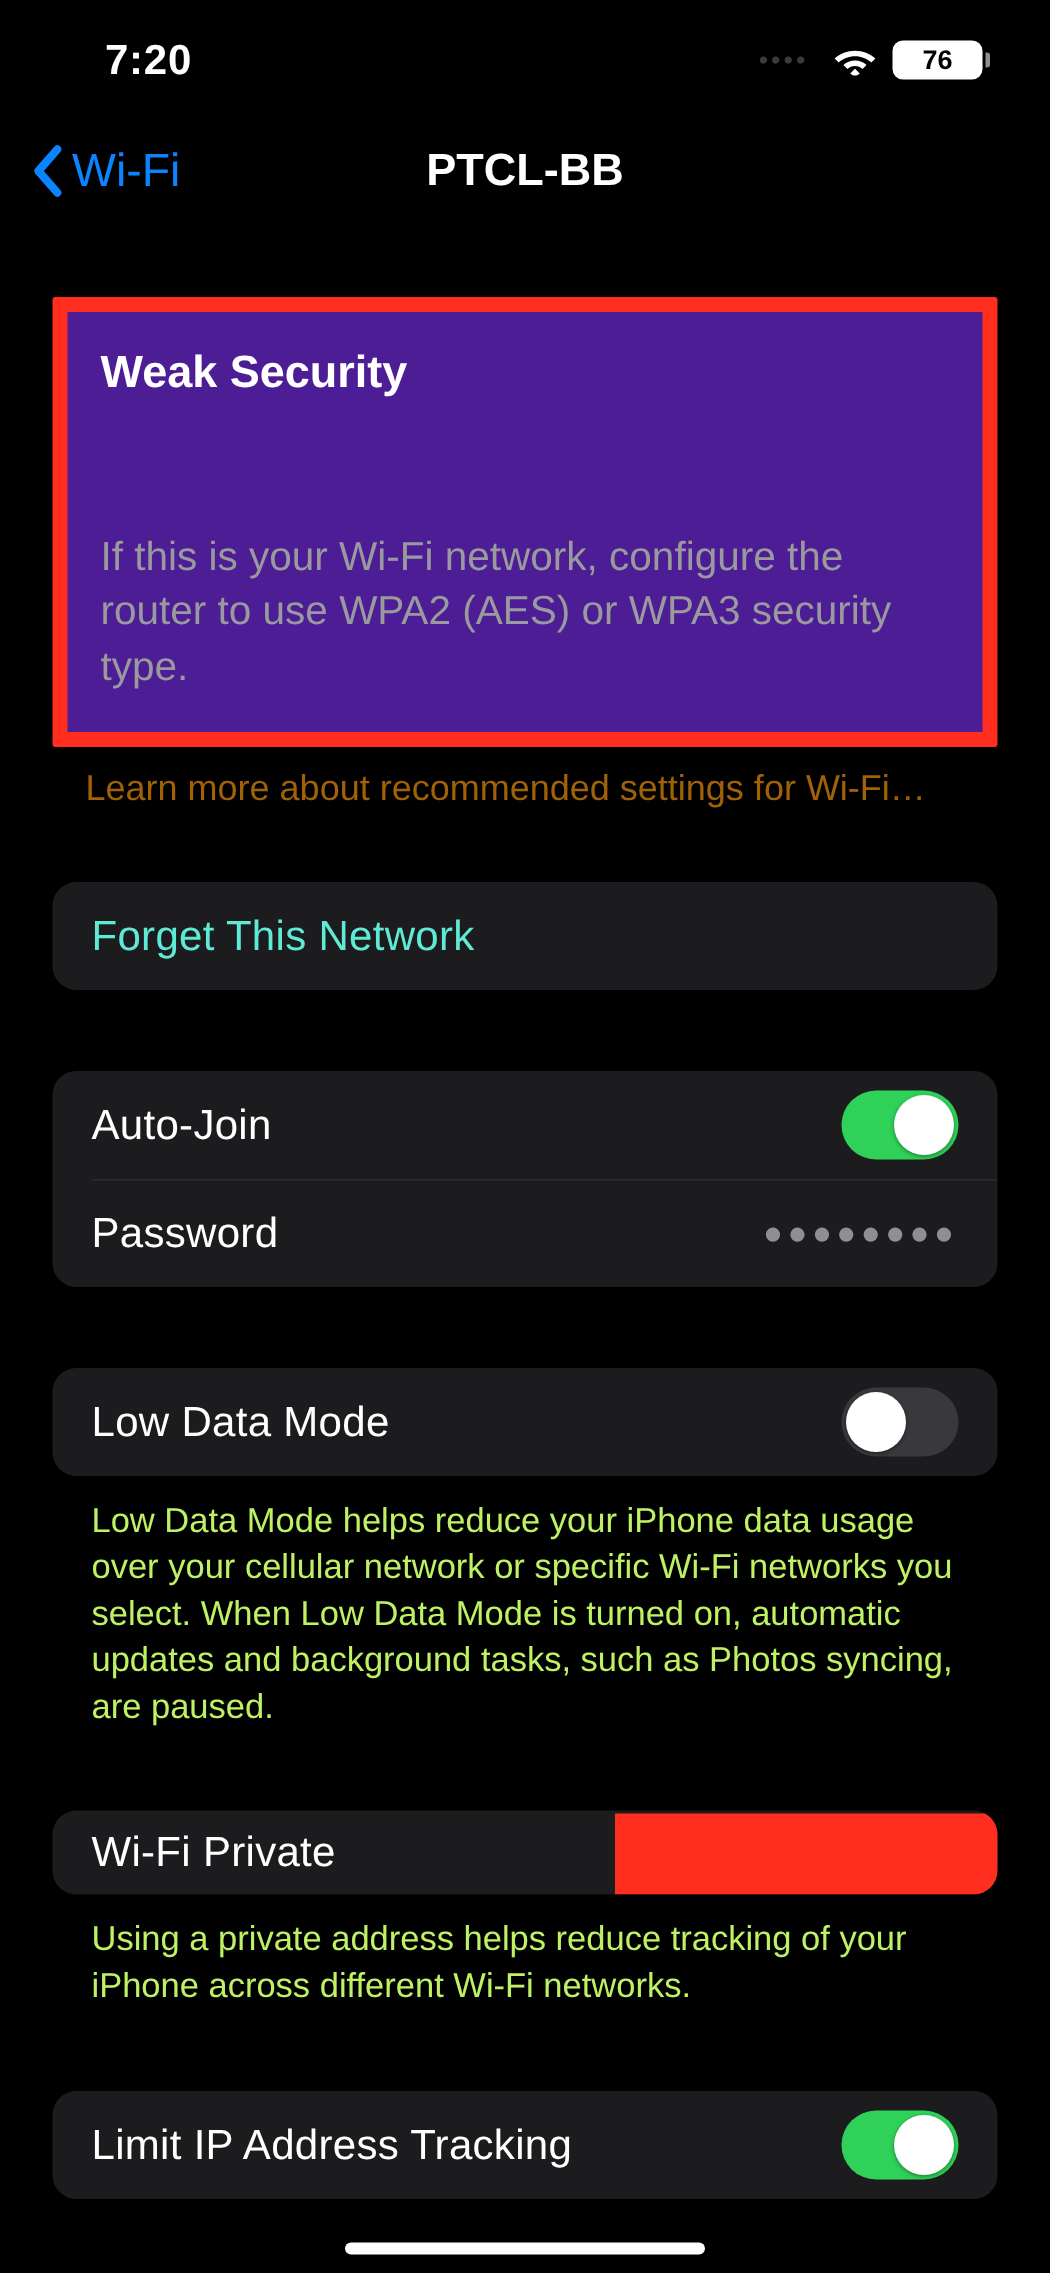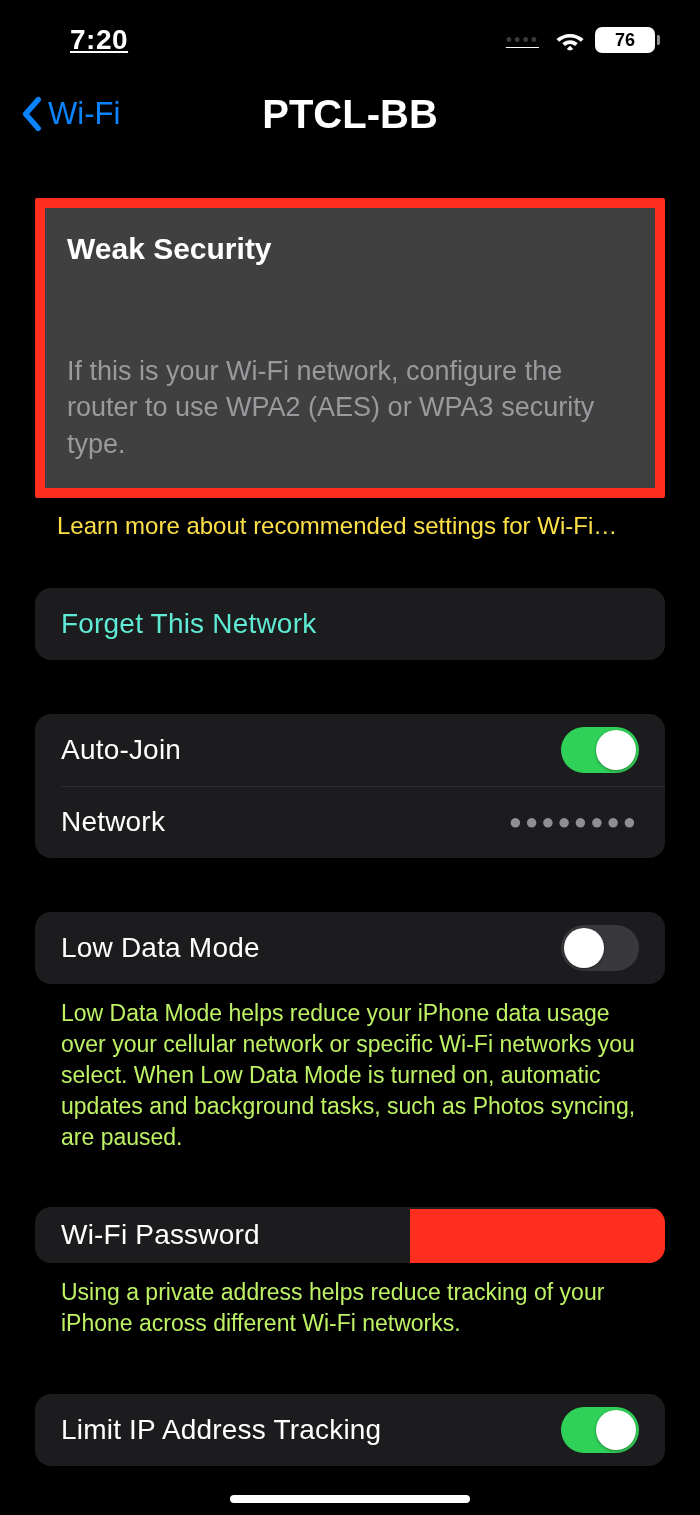--- a/index.html
+++ b/index.html
@@ -1,37 +1,37 @@
 <!DOCTYPE html>
 <html><head>
 <meta charset="utf-8">
 <style>
   * { margin: 0; padding: 0; box-sizing: border-box; }
   html, body { width: 700px; height: 1515px; background: #000; color: #fff; font-family: -apple-system, "SF Pro Text", Helvetica, Arial, sans-serif; overflow: hidden; }
-  .status-bar { display: flex; justify-content: space-between; align-items: center; padding: 20px 40px 10px 70px; height: 70px; text-decoration: underline; }
+  .status-bar { display: flex; justify-content: space-between; align-items: center; padding: 20px 40px 10px 70px; height: 70px; }
   .status-time { font-size: 28px; font-weight: 600; letter-spacing: 0.5px; }
   .status-right { display: flex; align-items: center; gap: 10px; }
   .dots { color: #3a3a3c; font-size: 18px; letter-spacing: 2px; margin-right: 6px; }
   .wifi-svg { width: 30px; height: 22px; }
   .battery { display: flex; align-items: center; }
   .battery-body { width: 60px; height: 26px; background: #fff; border-radius: 7px; color: #000; font-size: 18px; font-weight: 600; display: flex; align-items: center; justify-content: center; }
   .battery-tip { width: 3px; height: 10px; background: #8e8e93; border-radius: 0 2px 2px 0; margin-left: 2px; }
 
   .nav-bar { display: flex; align-items: center; height: 60px; position: relative; padding: 0 20px; margin-top: 14px; }
   .nav-back { display: flex; align-items: flex-end; color: #0a84ff; font-size: 31px; }
   .nav-back svg { width: 22px; height: 36px; margin-right: 6px; }
-  .nav-title { position: absolute; left: 0; right: 0; text-align: center; font-size: 40px; font-weight: 600; pointer-events: none; }
+  .nav-title { position: absolute; left: 0; right: 0; text-align: center; font-size: 30px; font-weight: 600; pointer-events: none; }
 
   .content { padding: 0 35px; }
 
-  .highlight-box { border: 10px solid #ff2e1f; background: #404040; border-radius: 2px; padding: 24px 22px 26px 22px; margin-top: 54px; }
+  .highlight-box { border: 10px solid #ff2e1f; background: #4c1d95; border-radius: 2px; padding: 24px 22px 26px 22px; margin-top: 54px; }
   .warn-title { font-size: 30px; font-weight: 600; margin-bottom: 14px; }
   .warn-body { color: #9a9a9e; font-size: 27px; line-height: 1.35; }
 
-  .learn-more { color: #fde047; font-size: 24px; margin: 14px 0 0 22px; display: block; }
+  .learn-more { color: #a16207; font-size: 24px; margin: 14px 0 0 22px; display: block; }
 
   .group { background: #1c1c1e; border-radius: 16px; margin-top: 54px; overflow: hidden; }
   .group.first-after { margin-top: 48px; }
   .row { display: flex; align-items: center; justify-content: space-between; padding: 0 26px; min-height: 72px; position: relative; }
   .row + .row::before { content: ""; position: absolute; top: 0; left: 26px; right: 0; height: 1px; background: #2c2c2e; }
   .row-label { font-size: 28px; letter-spacing: 0.2px; }
   .row-label.blue { color: #5eead4; }
   .row-value-dots { color: #8e8e93; font-size: 22px; letter-spacing: 3px; }
 
   .switch { width: 78px; height: 46px; border-radius: 23px; position: relative; }
@@ -94,38 +94,38 @@
   </div>
 
   <div class="group">
     <div class="row">
       <span class="row-label">Auto-Join</span>
       <div class="switch on">
           <div class="knob"></div>
         </div>
     </div>
     <div class="row">
-      <span class="row-label">Network</span>
+      <span class="row-label">Password</span>
       <span class="row-value-dots">●●●●●●●●</span>
     </div>
   </div>
 
   <div class="group">
     <div class="row">
       <span class="row-label">Low Data Mode</span>
       <div class="switch off">
           <div class="knob"></div>
         </div>
     </div>
   </div>
   <div class="footer-text">Low Data Mode helps reduce your iPhone data usage over your cellular network or specific Wi-Fi networks you select. When Low Data Mode is turned on, automatic updates and background tasks, such as Photos syncing, are paused.</div>
 
   <div class="group">
     <div class="row redact" style="min-height:56px;">
-      <span class="row-label">Wi-Fi Password</span>
+      <span class="row-label">Wi-Fi Private</span>
       <div class="redact-block"></div>
     </div>
   </div>
   <div class="footer-text">Using a private address helps reduce tracking of your iPhone across different Wi-Fi networks.</div>
 
   <div class="group">
     <div class="row">
       <span class="row-label">Limit IP Address Tracking</span>
       <div class="switch on">
           <div class="knob"></div>

